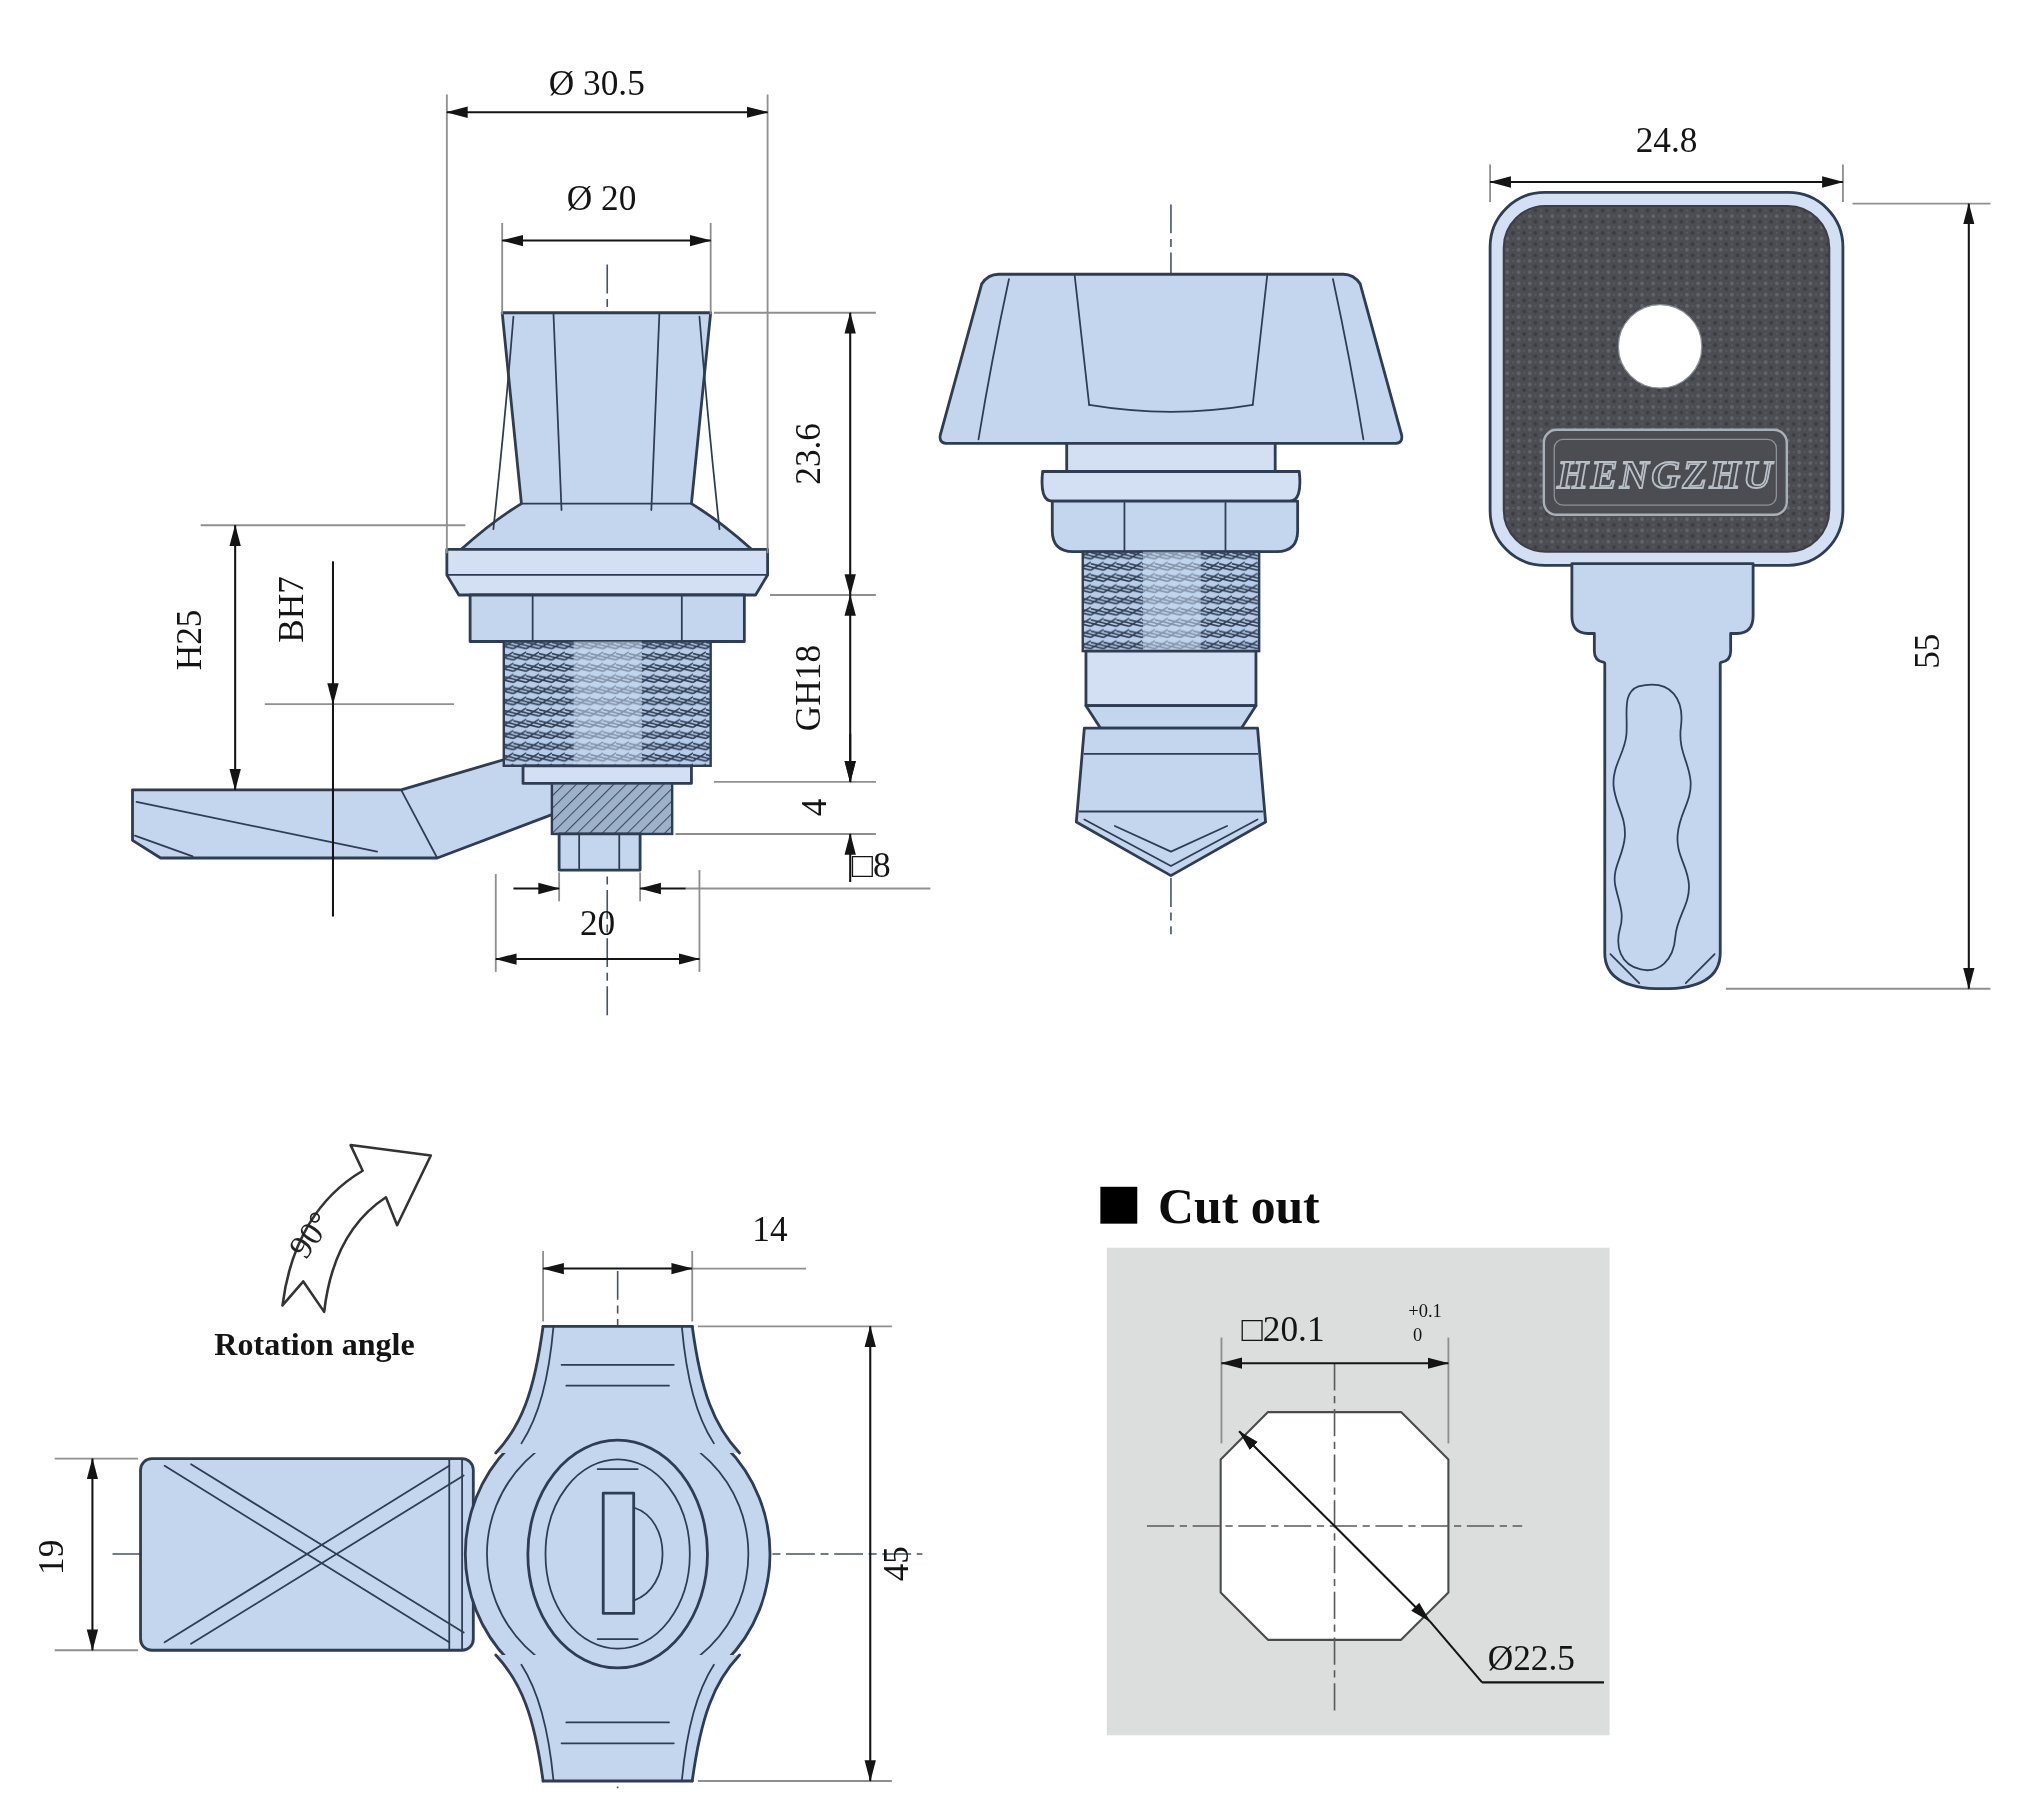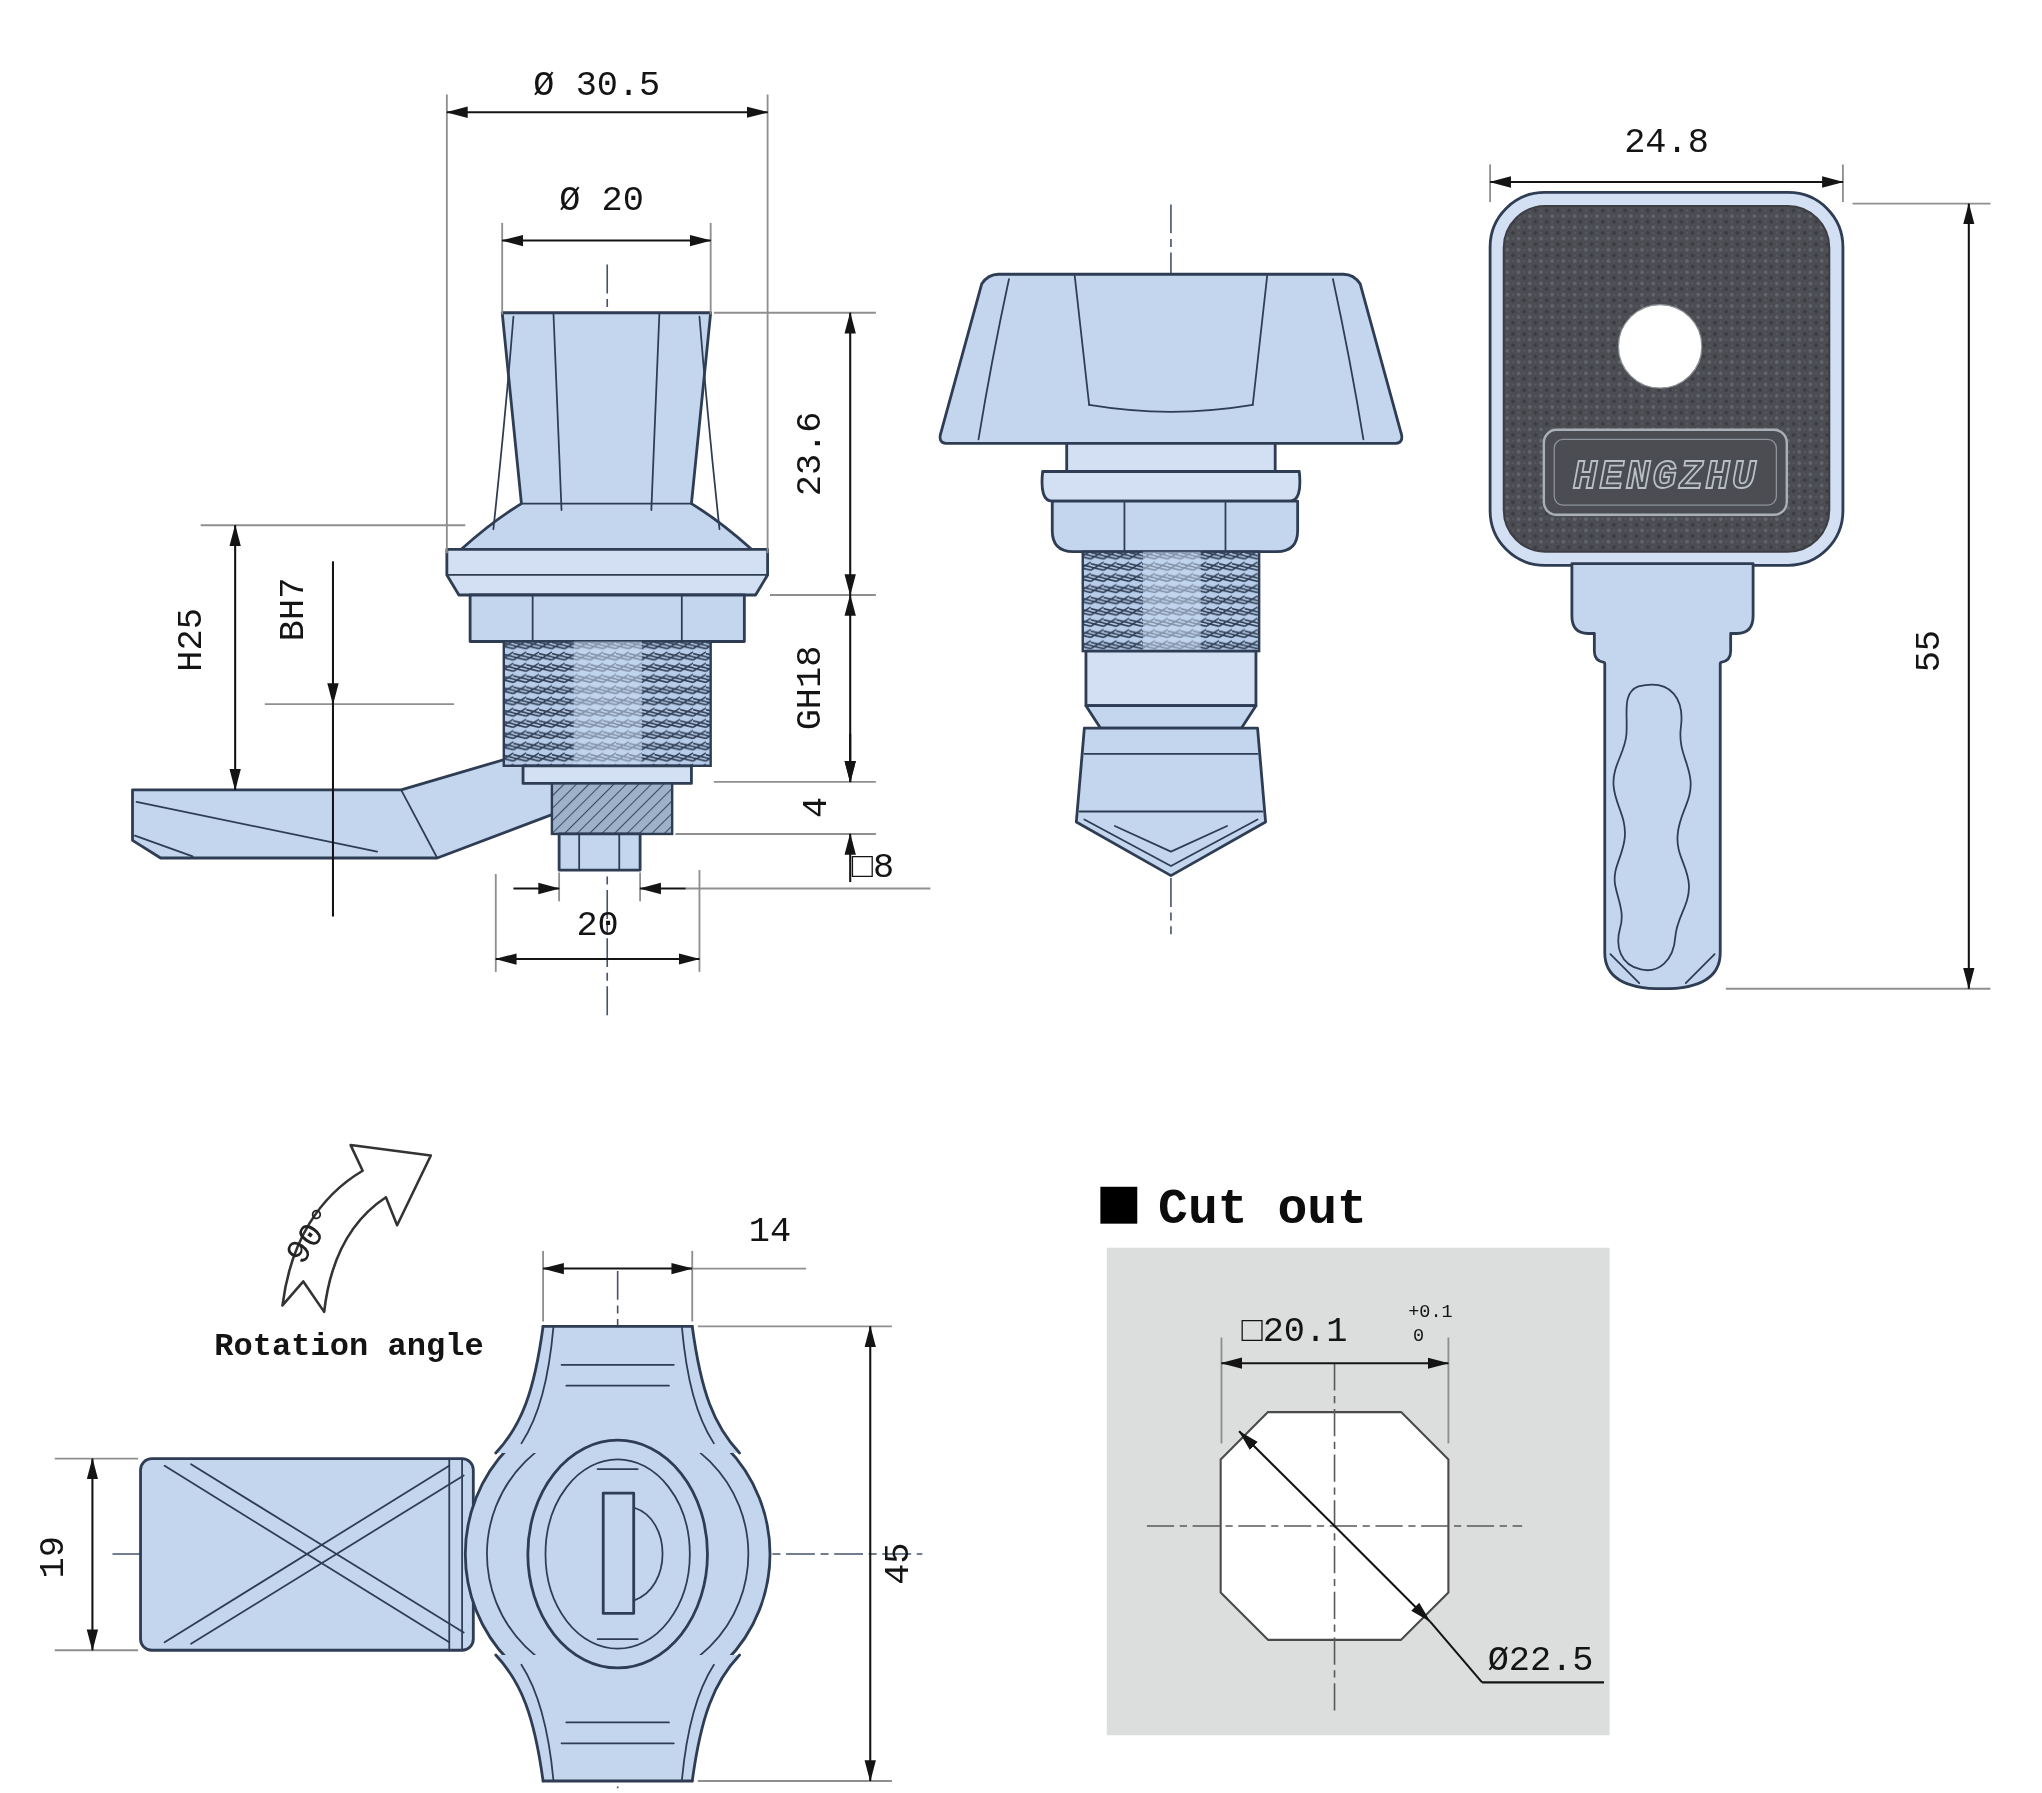--- a/index.html
+++ b/index.html
@@ -1,17 +1,17 @@
 <!DOCTYPE html>
 <html style="font-size:13px"><head>
 <meta charset="utf-8">
 <style>
   html,body{margin:0;padding:0;background:#fff;}
   #stage{position:relative;width:2042px;height:1793px;background:#ffffff;overflow:hidden;
-         font-family:Liberation Mono, monospace;}
+         font-family:Liberation Serif, serif;}
   svg{position:absolute;left:0;top:0;}
   
   .part   {fill:#c3d6ee;stroke:#2e3d53;stroke-width:3.5;stroke-linejoin:round;}
   .part2  {fill:#d3e0f3;stroke:#2e3d53;stroke-width:3.5;stroke-linejoin:round;}
   .inner  {fill:none;stroke:#2e3d53;stroke-width:2.2;stroke-linejoin:round;stroke-linecap:round;}
   .thr    {fill:url(#thr);stroke:#2e3d53;stroke-width:3;}
   .wash   {fill:url(#hatch);stroke:#2e3d53;stroke-width:3;}
   
   .dim    {stroke:#141414;stroke-width:2.6;fill:none;}
   .ext    {stroke:#8f8f8f;stroke-width:2.3;fill:none;}

